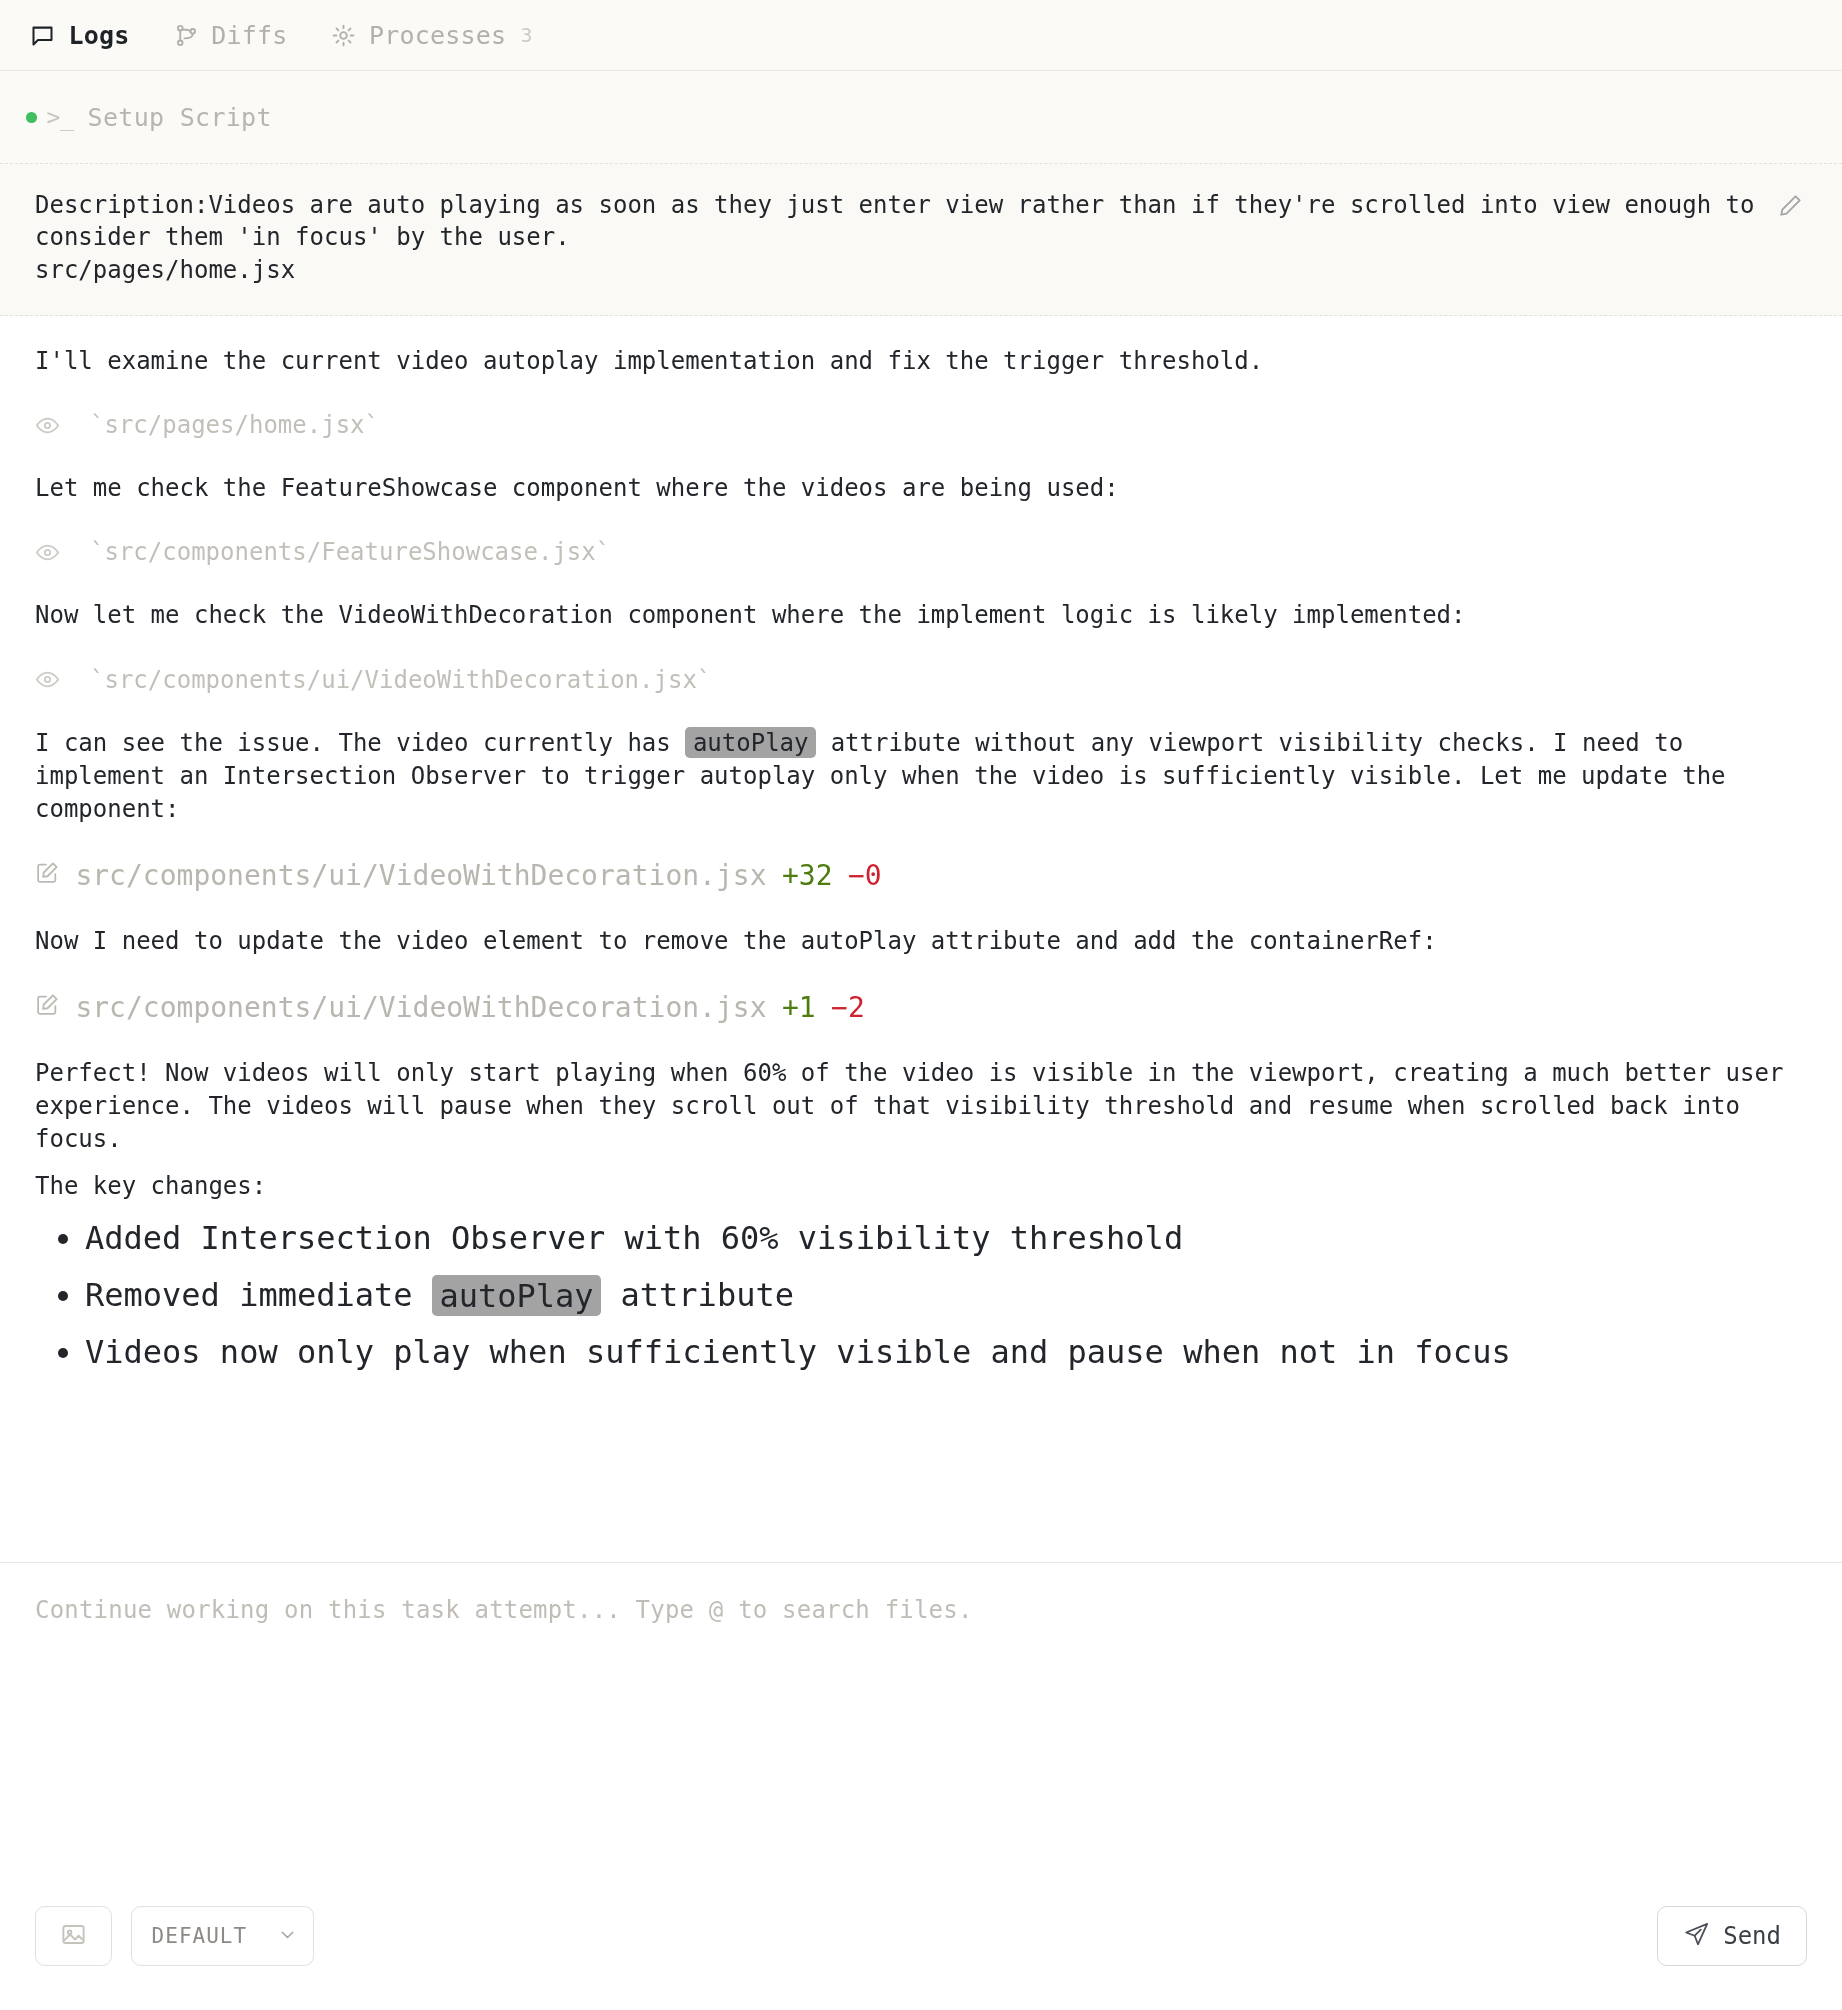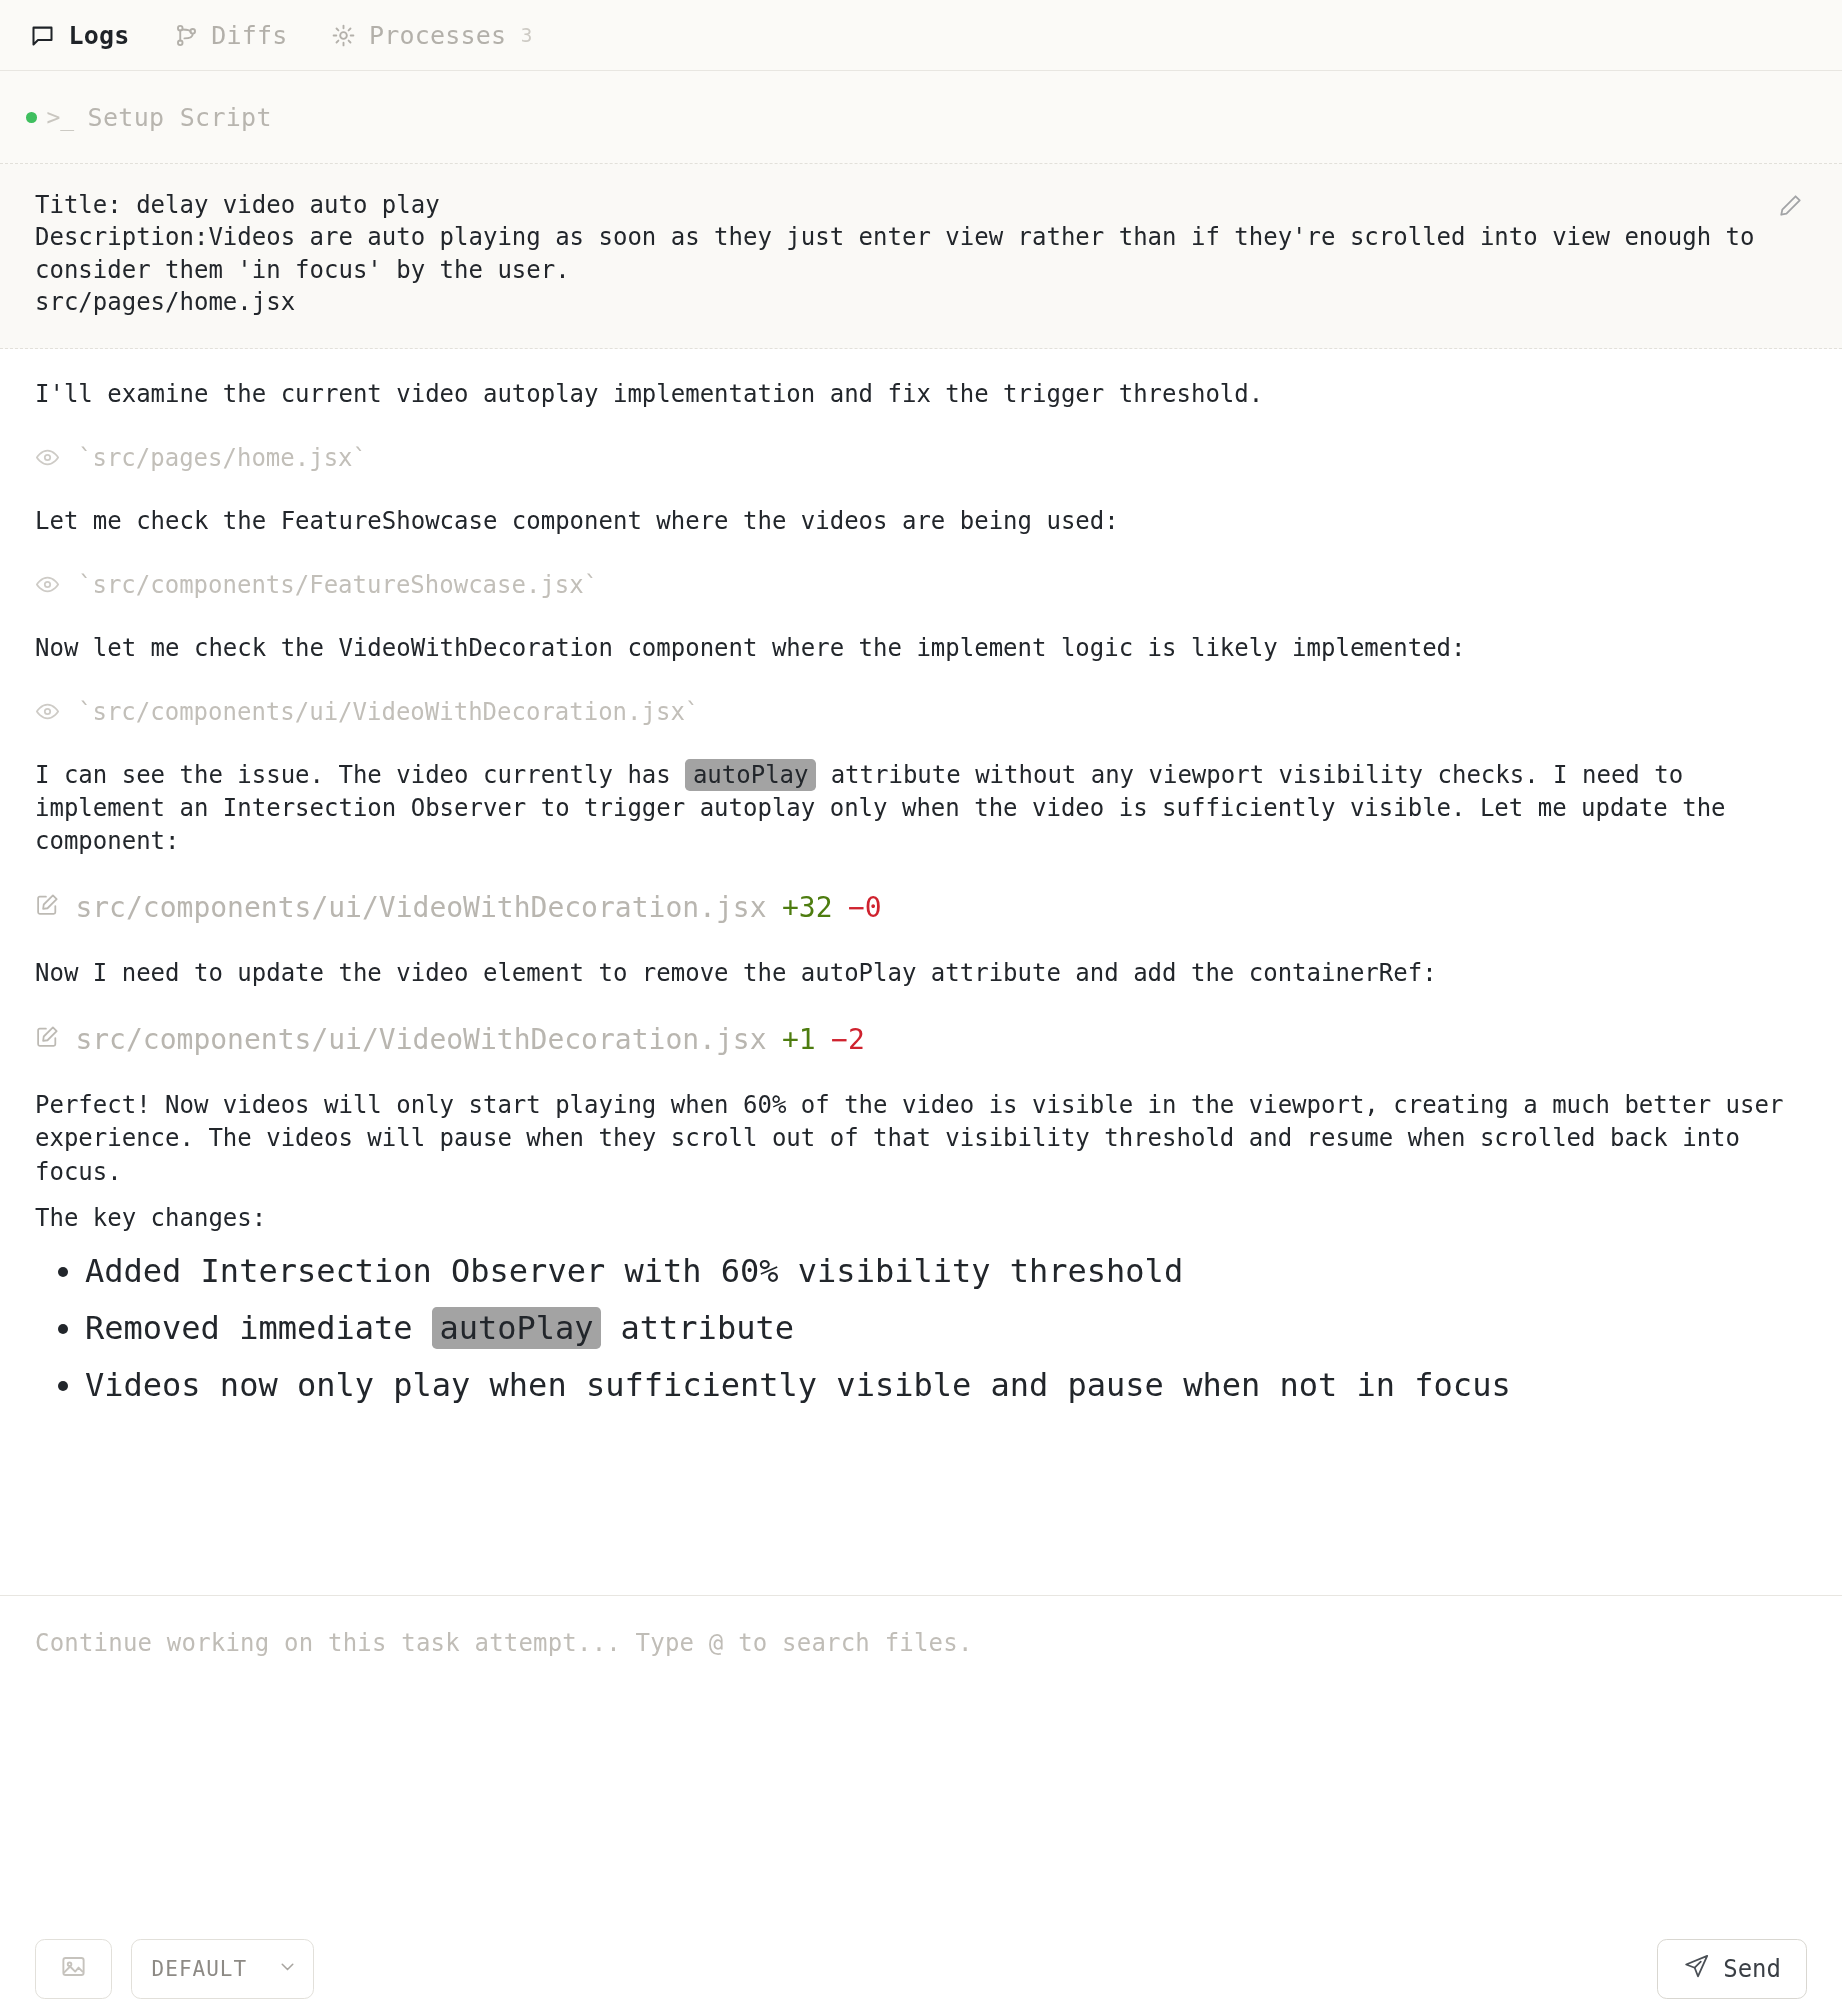--- a/index.html
+++ b/index.html
@@ -111,21 +111,21 @@
   .para.tight { margin-bottom: 13.5px; }
   .code-chip {
     background: #a3a3a3;
     border-radius: 4.8px;
     padding: 1.9px 7.7px;
     font-family: "DejaVu Sans Mono", monospace;
   }
   .file-read {
     display: flex;
     align-items: center;
-    gap: 18px;
+    gap: 30px;
     margin: 0 0 33px 0;
     color: #c2bfb9;
     font-size: 24px;
   }
   .file-read .ricon { opacity: 0.8; display:inline-flex; }
   .file-edit {
     display: flex;
     align-items: center;
     gap: 15.4px;
     margin: 0 0 33px 0;
@@ -249,21 +249,20 @@
 
 </div>
 
 <div class="setup-row">
   <span class="setup-dot"></span>
   <span class="setup-prompt mono">&gt;_</span>
   <span class="setup-label">Setup Script</span>
 </div>
 
 <div class="task-header">
-  <div class="task-line">Title: delay video auto play</div>
   <div class="task-line">Description:Videos are auto playing as soon as they just enter view rather than if they're scrolled into view enough to consider them 'in focus' by the user.</div>
   <div class="task-line">src/pages/home.jsx</div>
   <div class="edit-btn">
     <svg width="27" height="27" viewBox="0 0 24 24" fill="none" stroke="#5b5f66" stroke-width="1.6" stroke-linecap="round" stroke-linejoin="round">
       <path d="M16.5 3.8l3.7 3.7L8.4 19.3l-4.6.9.9-4.6z"></path>
     </svg>
   </div>
 </div>
 
 <div class="conversation">

